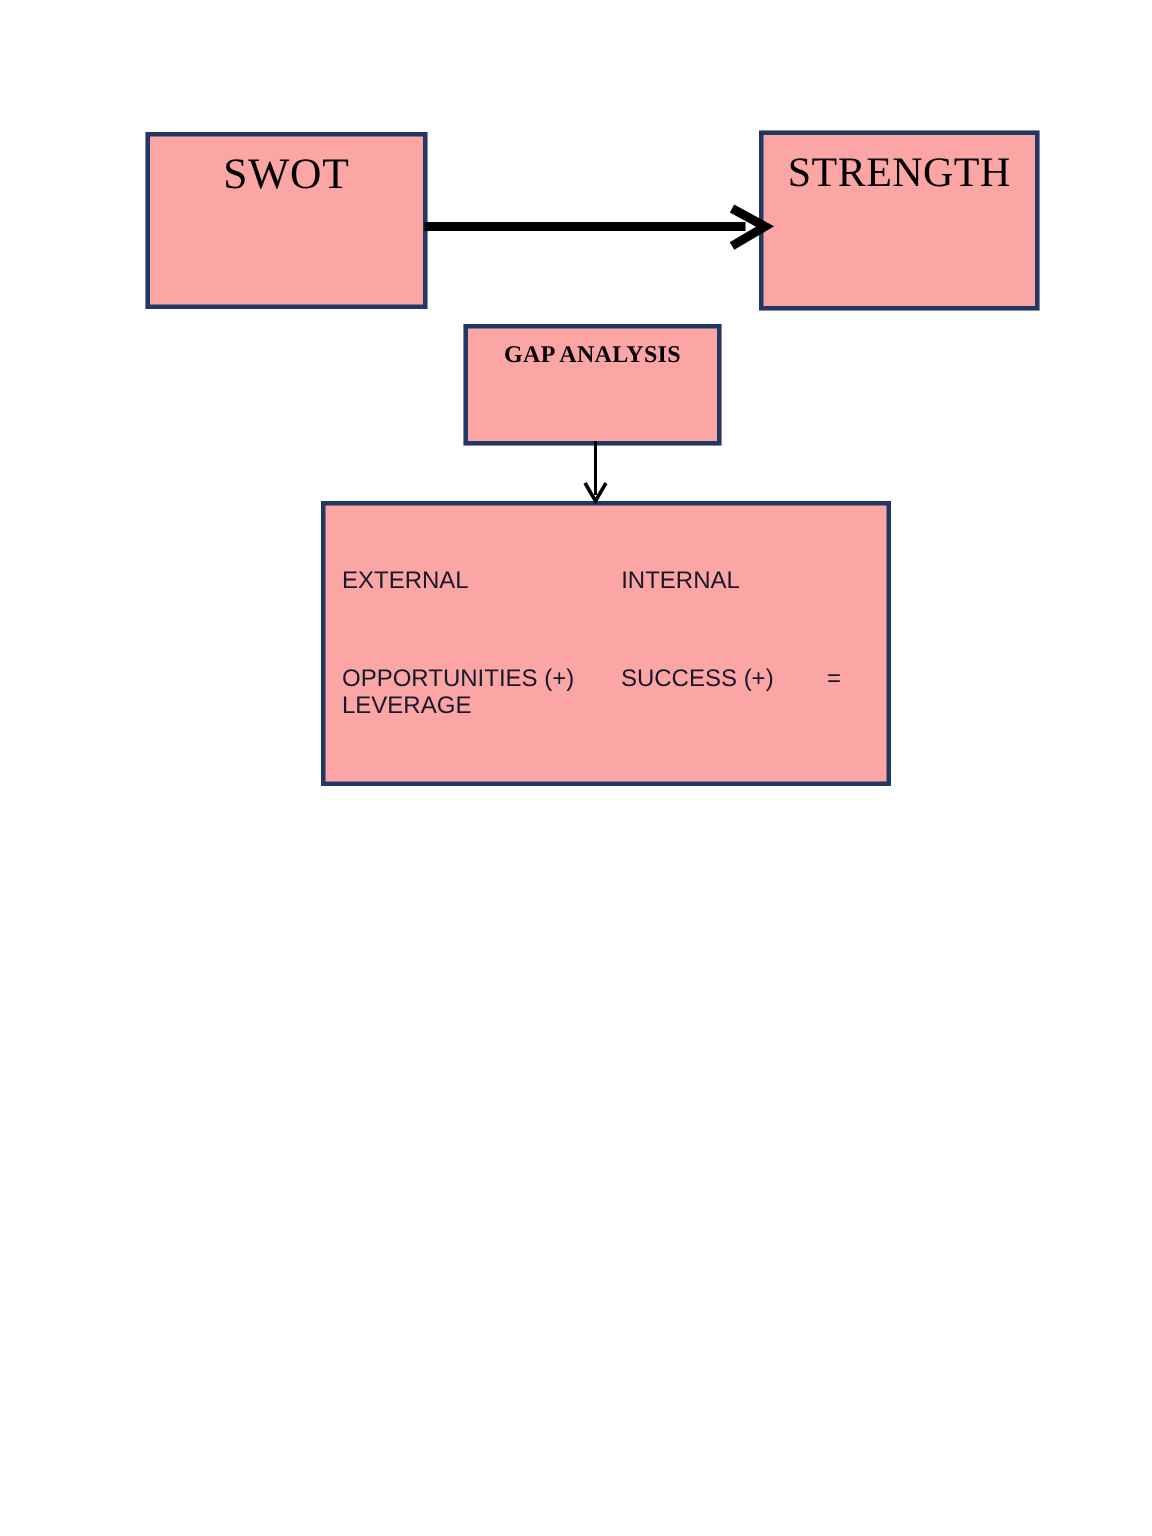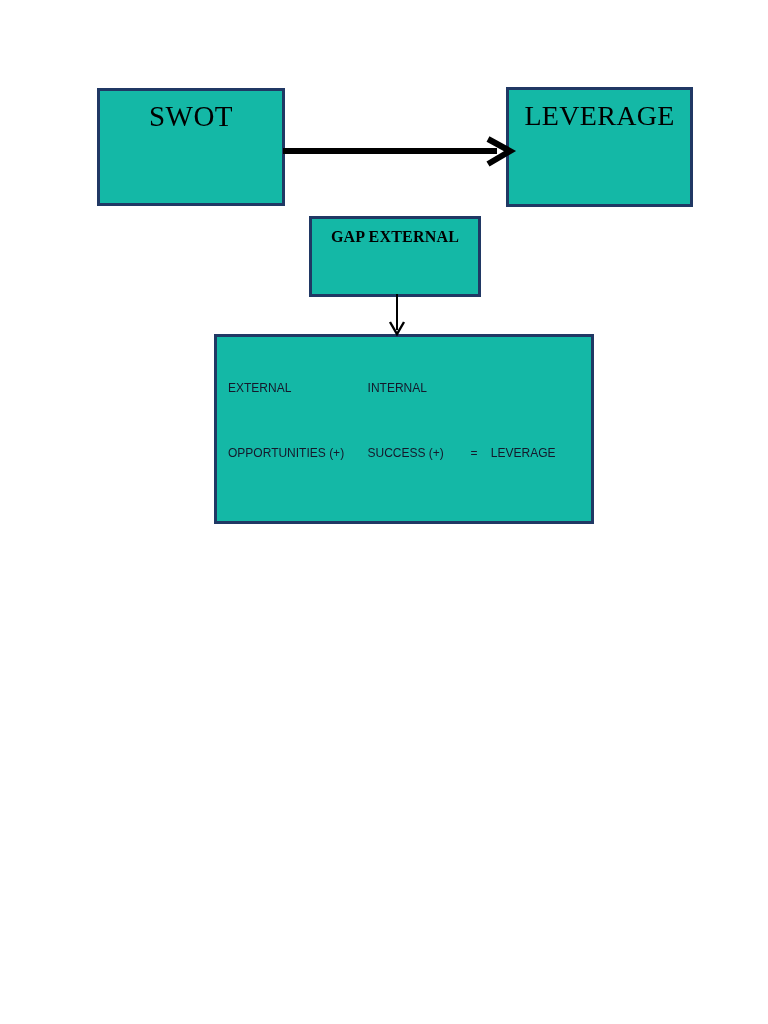--- a/index.html
+++ b/index.html
@@ -23,21 +23,21 @@
     top: 0;
     width: 768px;
     height: 1024px;
     background: #ffffff;
   }
 
   
   .node {
     position: absolute;
     box-sizing: border-box;
-    background: #14b8a6;
+    background: #fca5a5;
     border: 3px solid #203864;
     overflow: hidden;
   }
 
   .node-title {
     position: absolute;
     left: 0;
     right: 0;
     text-align: center;
     color: #000000;
@@ -93,21 +93,21 @@
     height: 190px;
   }
 
   #matrix-lines {
     position: absolute;
     left: 11px;
     top: 5px;
     width: 366px;
     color: #15182b;
     font-family: "Liberation Sans", sans-serif;
-    font-size: 12px;
+    font-size: 16px;
     line-height: 18.5px;
     white-space: pre-wrap;
     word-break: normal;
   }
   .matrix-line {
     margin: 0 0 9px 0;
     white-space: pre-wrap;
   }
   .matrix-line:last-child {
     margin-bottom: 0;
@@ -138,25 +138,25 @@
 </head>
 <body>
 
 <div id="canvas">
 
   <div class="node" id="box-swot">
     <div class="node-title">SWOT</div>
   </div>
 
   <div class="node" id="box-success">
-    <div class="node-title">LEVERAGE</div>
+    <div class="node-title">STRENGTH</div>
   </div>
 
   <div class="node" id="box-gap">
-    <div class="node-title">GAP EXTERNAL</div>
+    <div class="node-title">GAP ANALYSIS</div>
   </div>
 
   <div class="node" id="box-matrix">
     <div id="matrix-lines">
       <div class="matrix-line">EXTERNAL                       INTERNAL</div>
       <div class="matrix-line">OPPORTUNITIES (+)       SUCCESS (+)        =    LEVERAGE</div>
       
       
       
     </div>

